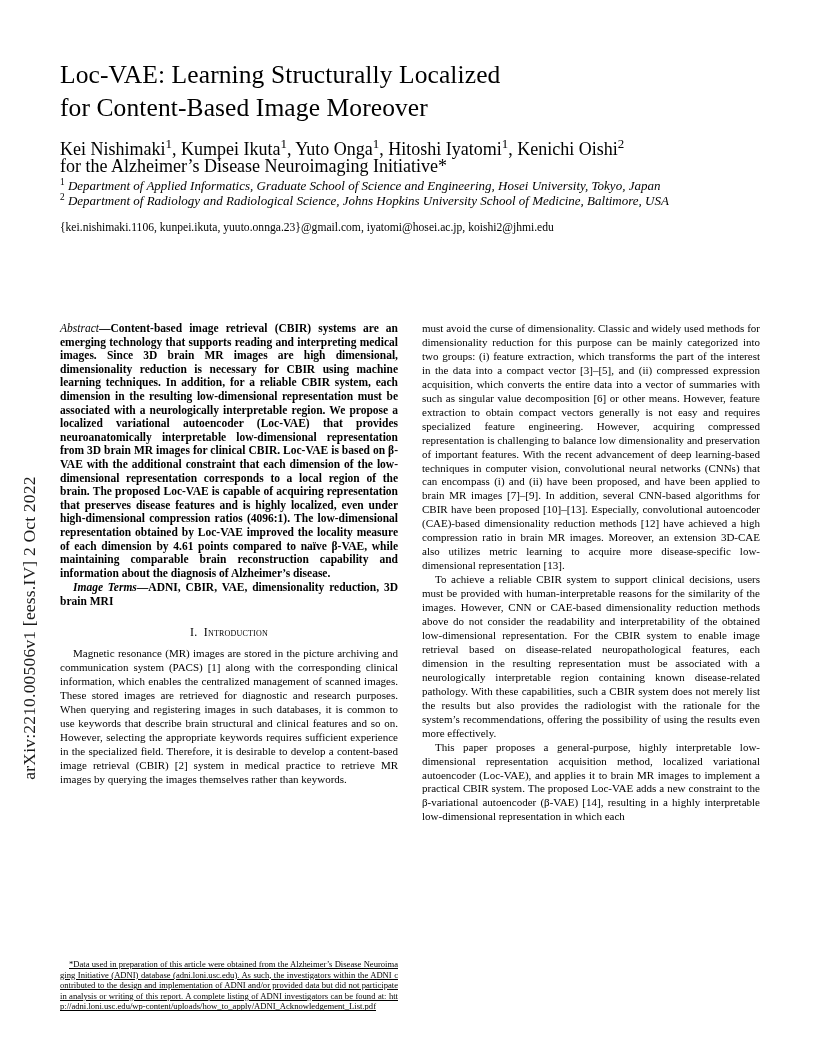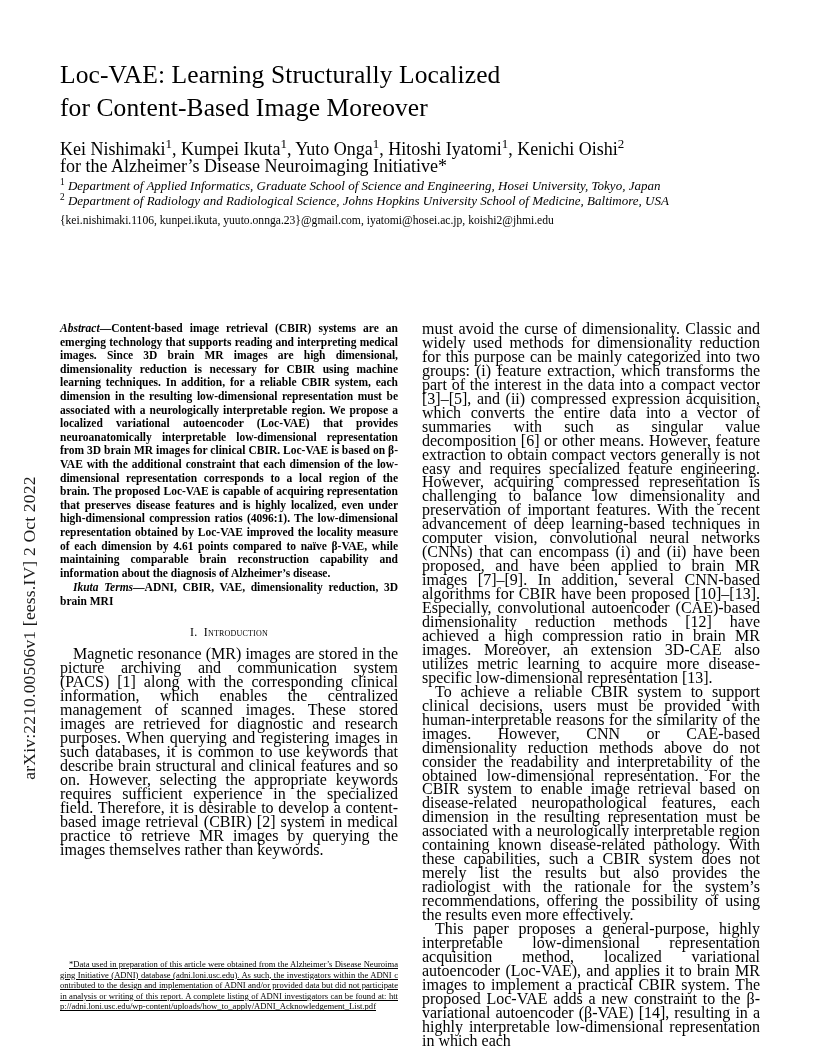--- a/index.html
+++ b/index.html
@@ -73,21 +73,21 @@
   .affils {
     margin-top: 4px;
     font-size: 13px;
     line-height: 14.5px;
     font-style: italic;
   }
   .affils .affline { display: block; }
   .affils sup { font-style: normal; }
 
   .emails {
-    margin-top: 5px;
+    margin-top: 12px;
     font-size: 11.6px;
     line-height: 15px;
     font-style: normal;
   }
 
   
   .columns {
     position: absolute;
     left: 60px;
     top: 322px;
@@ -96,38 +96,38 @@
     display: flex;
     gap: 24px;
   }
   .col {
     width: 338px;
     position: relative;
   }
 
   p {
     margin: 0;
-    font-size: 16px;
+    font-size: 11px;
     line-height: 13.95px;
     text-align: justify;
     text-justify: inter-word;
     text-indent: 13px;
     hyphens: manual;
   }
   p.noindent { text-indent: 0; }
 
   .abstract {
     font-weight: bold;
     font-size: 11.5px;
     line-height: 13.6px;
     text-align: justify;
   }
   .abstract .lead {
     font-style: italic;
-    font-weight: bold;
+    font-weight: normal;
   }
   .indexterms {
     font-weight: bold;
     font-size: 11.5px;
     line-height: 13.6px;
     text-align: justify;
     text-indent: 13px;
     margin-top: 1px;
   }
   .indexterms .lead {
@@ -184,21 +184,21 @@
     </div>
 
     <div class="emails">{kei.nishimaki.1106, kunpei.ikuta, yuuto.onnga.23}@gmail.com, iyatomi@hosei.ac.jp, koishi2@jhmi.edu</div>
   </div>
 
   <div class="columns">
 
     <div class="col">
       <div class="abstract"><span class="lead">Abstract</span><span>—Content-based image retrieval (CBIR) systems are an emerging technology that supports reading and interpreting medical images. Since 3D brain MR images are high dimensional, dimensionality reduction is necessary for CBIR using machine learning techniques. In addition, for a reliable CBIR system, each dimension in the resulting low-dimensional representation must be associated with a neurologically interpretable region. We propose a localized variational autoencoder (Loc-VAE) that provides neuroanatomically interpretable low-dimensional representation from 3D brain MR images for clinical CBIR. Loc-VAE is based on β-VAE with the additional constraint that each dimension of the low-dimensional representation corresponds to a local region of the brain. The proposed Loc-VAE is capable of acquiring representation that preserves disease features and is highly localized, even under high-dimensional compression ratios (4096:1). The low-dimensional representation obtained by Loc-VAE improved the locality measure of each dimension by 4.61 points compared to naïve β-VAE, while maintaining comparable brain reconstruction capability and information about the diagnosis of Alzheimer’s disease.</span></div>
 
-      <div class="indexterms"><span class="lead">Ikuta Terms</span><span>—ADNI, CBIR, VAE, dimensionality reduction, 3D brain MRI</span></div>
+      <div class="indexterms"><span class="lead">Image Terms</span><span>—ADNI, CBIR, VAE, dimensionality reduction, 3D brain MRI</span></div>
 
       <div class="sec-head"><span class="numeral">I.</span>&nbsp;&nbsp;<span>Introduction</span></div>
 
       <p>Magnetic resonance (MR) images are stored in the picture archiving and communication system (PACS) [1] along with the corresponding clinical information, which enables the centralized management of scanned images. These stored images are retrieved for diagnostic and research purposes. When querying and registering images in such databases, it is common to use keywords that describe brain structural and clinical features and so on. However, selecting the appropriate keywords requires sufficient experience in the specialized field. Therefore, it is desirable to develop a content-based image retrieval (CBIR) [2] system in medical practice to retrieve MR images by querying the images themselves rather than keywords.</p>
 
       <div class="footnote">
         <span class="fn-break">*Data used in preparation of this article were obtained from the Alzheimer’s Disease Neuroimaging Initiative (ADNI) database (adni.loni.usc.edu). As such, the investigators within the ADNI contributed to the design and implementation of ADNI and/or provided data but did not participate in analysis or writing of this report. A complete listing of ADNI investigators can be found at: http://adni.loni.usc.edu/wp-content/uploads/how_to_apply/ADNI_Acknowledgement_List.pdf</span>
       </div>
     </div>
 

